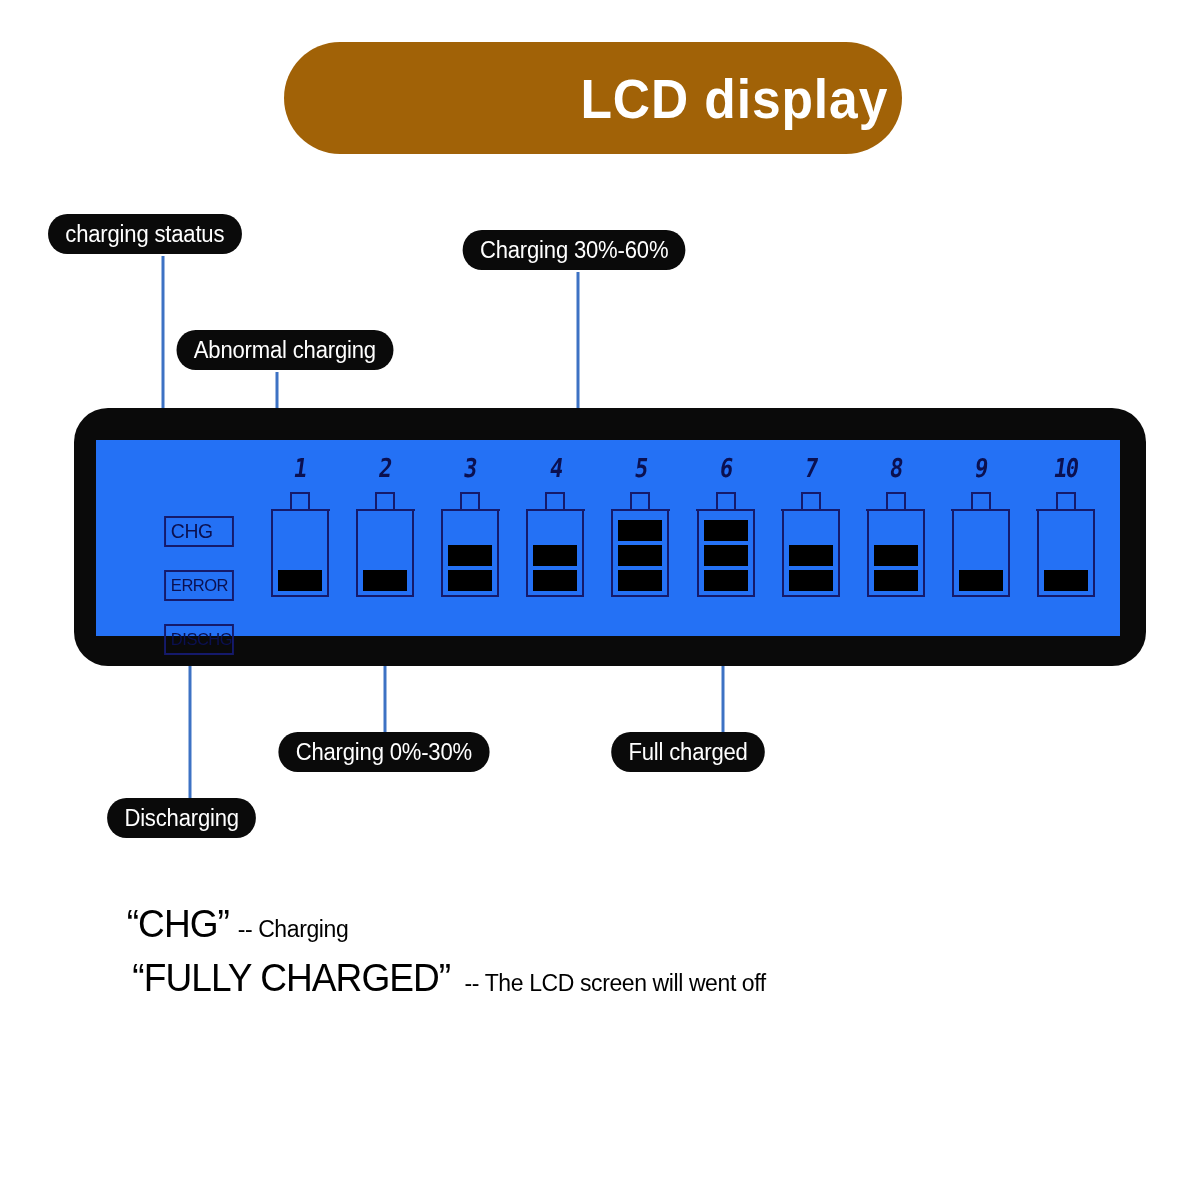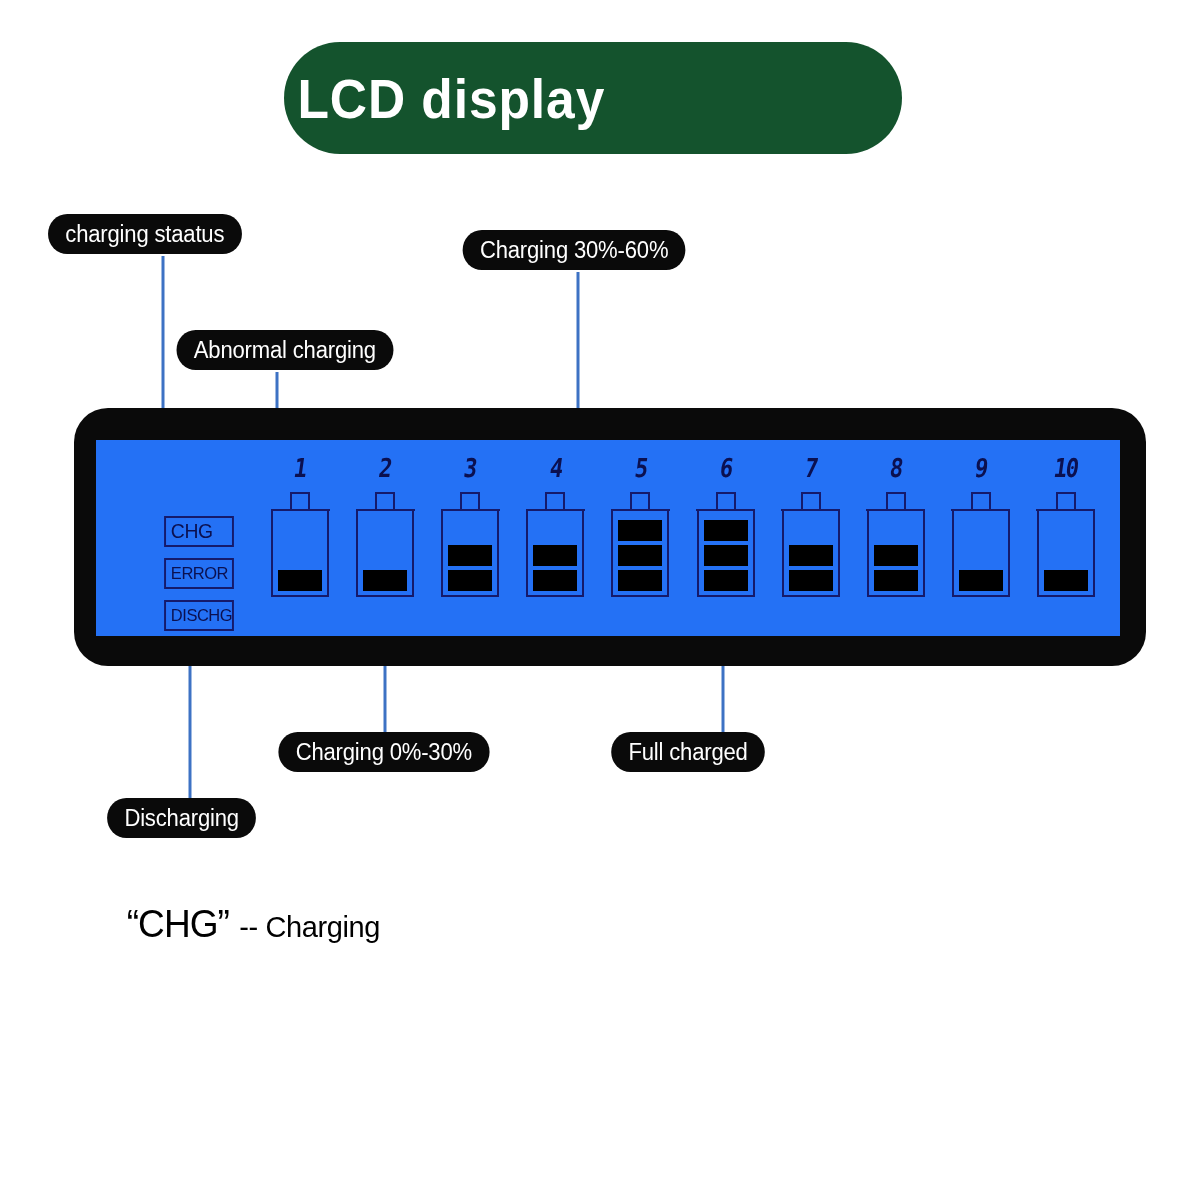--- a/index.html
+++ b/index.html
@@ -15,25 +15,25 @@
     overflow: hidden;
   }
 
   
   #title-pill {
     position: absolute;
     left: 284px;
     top: 42px;
     width: 618px;
     height: 112px;
-    background: #14532d;
+    background: #a16207;
     border-radius: 56px;
     display: flex;
     align-items: center;
-    justify-content: flex-start;
+    justify-content: flex-end;
   }
   #title-text {
     color: #ffffff;
     font-size: 56px;
     font-weight: bold;
     letter-spacing: 1px;
     transform: scaleX(0.92);
     font-family: "Liberation Sans", sans-serif;
   }
 
@@ -87,21 +87,21 @@
     background: #2471f5;
   }
 
   
   #status-indicators {
     position: absolute;
     left: 163px;
     top: 516px;
     display: flex;
     flex-direction: column;
-    gap: 11px;
+    gap: 23px;
   }
   .status-box {
     border: 2.5px solid #151a6b;
     color: #0b1050;
     font-size: 20px;
     line-height: 1;
     padding: 3px 5px 4px 5px;
     width: 58px;
     box-sizing: content-box;
     text-align: left;
@@ -208,21 +208,21 @@
     margin-bottom: 6px;
     line-height: 1.22;
   }
   .legend-term {
     font-size: 39px;
     letter-spacing: -1px;
     transform: scaleX(0.95);
     display: inline-block;
   }
   .legend-def {
-    font-size: 29px;
+    font-size: 23px;
     letter-spacing: -0.4px;
   }
 </style>
 </head>
 <body>
 
 <div id="title-pill">
   <span id="title-text">LCD display</span>
 </div>
 
@@ -363,13 +363,14 @@
         <div class="battery-nub"></div>
         <div class="battery-body">
           <div class="bar"></div>
         </div>
       </div>
     </div>
   </div>
 
 <div id="legend">
     <div class="legend-line"><span class="legend-term">“CHG”</span><span class="legend-def"> -- Charging</span></div>
+    <div class="legend-line"><span class="legend-term">“FULLY CHARGED”</span><span class="legend-def"> -- The LCD screen will went off</span></div>
   </div>
 
 </body></html>

